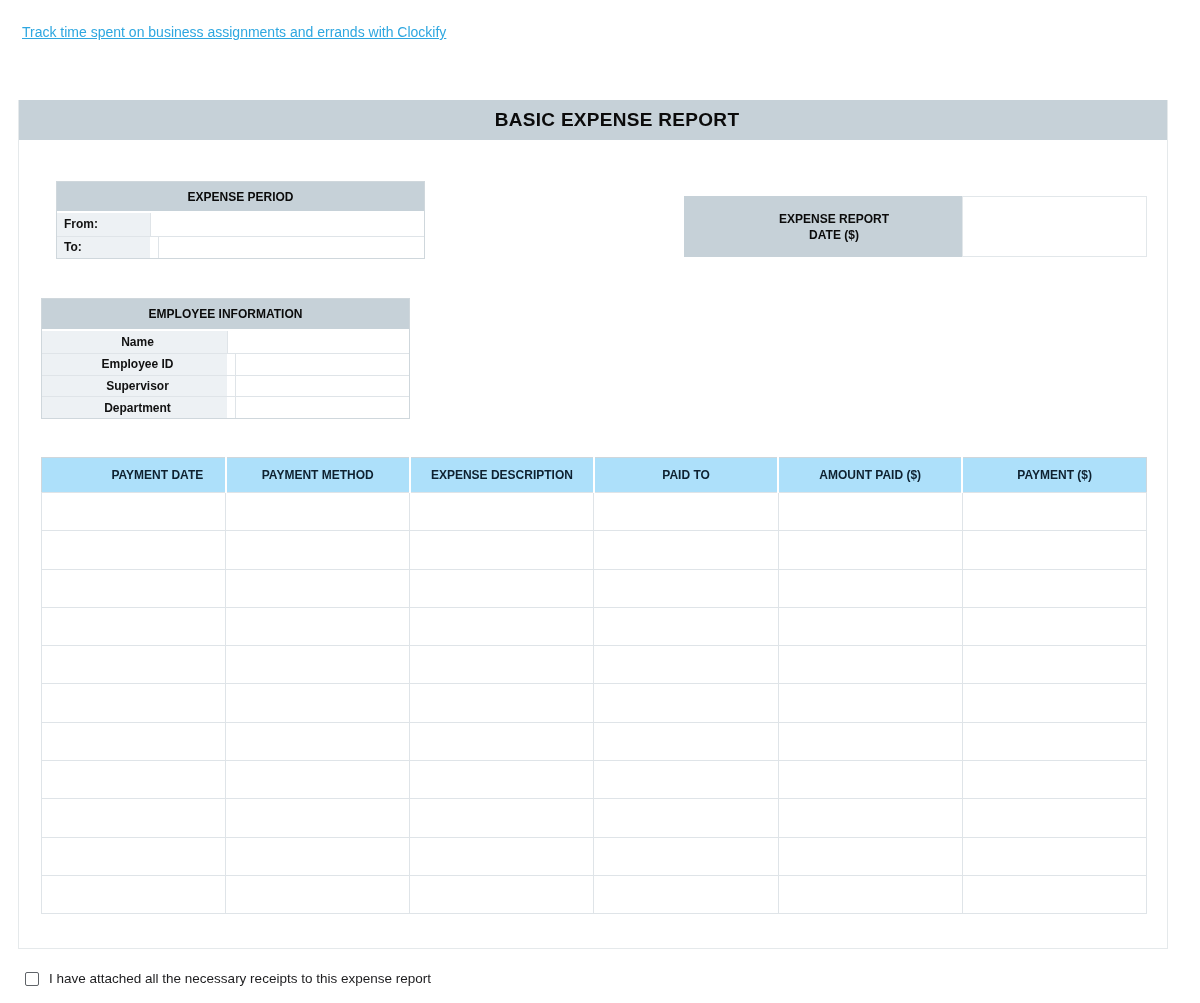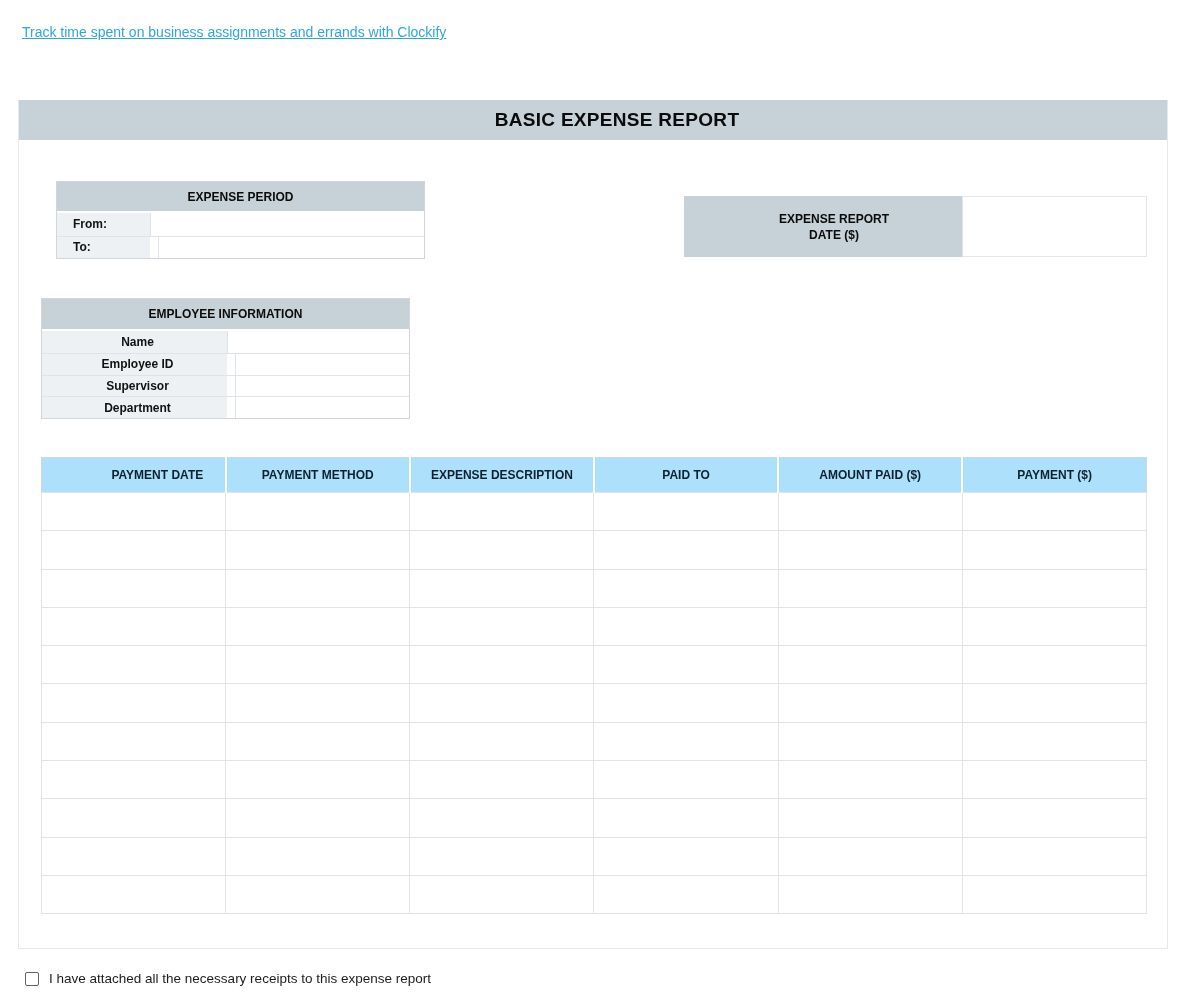--- a/index.html
+++ b/index.html
@@ -47,21 +47,21 @@
   .mini .mini-row{display:grid;}
   .mini .mini-row + .mini-row{border-top:1px solid var(--grid);gap:8px;}
   .mini .lbl{
     background:var(--label-cell);font-size:12px;font-weight:bold;
     display:flex;align-items:center;padding-left:6px;
   }
   .mini .val{background:#fff;border-left:1px solid var(--grid);cursor:text;}
   #period-table{left:22px;top:81px;width:369px;margin-left:15px;}
   #period-table .mini-header{height:31px;}
   #period-table .mini-row{grid-template-columns:93px 1fr;height:22.5px;}
-  #period-table .lbl{padding-left:16px;}
+  #period-table .lbl{padding-left:7px;}
   #employee-table{left:22px;top:198px;width:369px;}
   #employee-table .mini-header{height:32px;}
   #employee-table .mini-row{grid-template-columns:185px 1fr;height:21.75px;}
   #employee-table .lbl{justify-content:center;}
   
   .total-box{
     position:absolute;left:665px;top:96px;width:463px;height:61px;
     display:grid;grid-template-columns:278px 185px;
   }
   .total-label{

